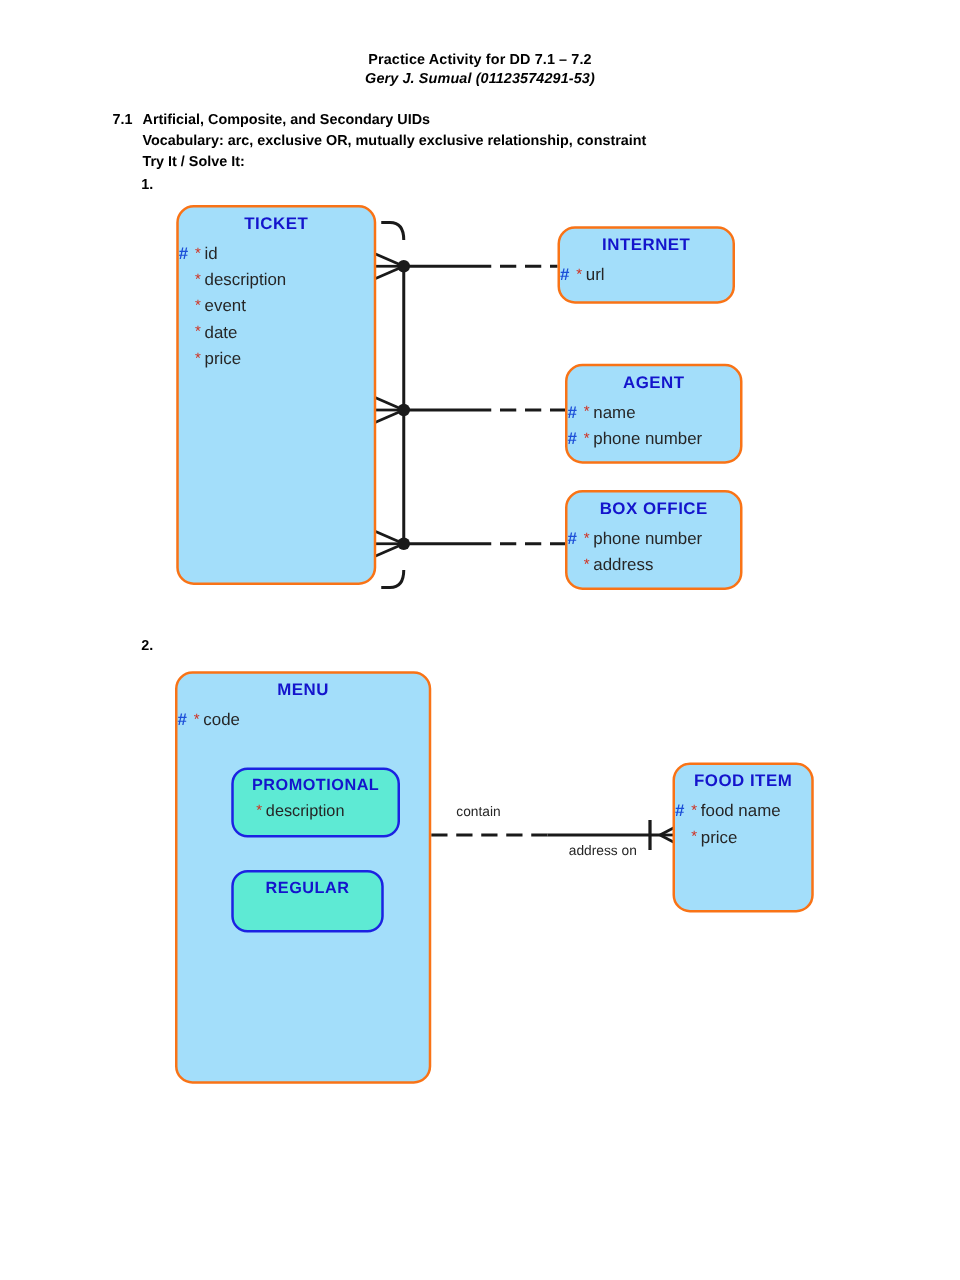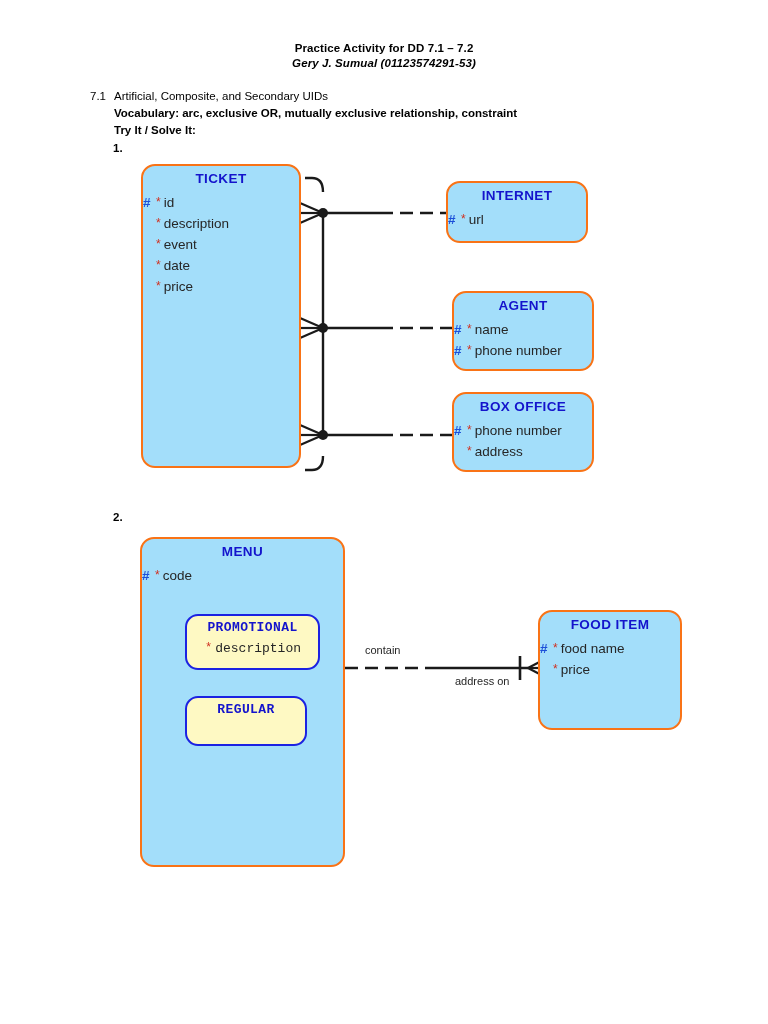--- a/index.html
+++ b/index.html
@@ -25,21 +25,21 @@
     font-weight: bold;
     color: #000;
     letter-spacing: 0.1px;
   }
   #title-line1 { top: 42px; }
   #title-line2 { top: 57px; font-style: italic; }
 
   .sec-heading {
     position: absolute;
     font-size: 11.5px;
-    font-weight: normal;
+    font-weight: bold;
     color: #000;
     white-space: nowrap;
   }
   #sec-num  { left: 90px;  top: 90px; }
   #sec-text { left: 114px; top: 90px; }
 
   .body-line {
     position: absolute;
     left: 114px;
     font-size: 11.5px;
@@ -93,25 +93,24 @@
   .star {
     color: #D03020;
     font-size: 12px;
     vertical-align: 1px;
     margin-right: 3px;
   }
 
   
   .subtype {
     position: absolute;
-    background: #fef9c3;
+    background: #5eead4;
     border: 2px solid #1C22E2;
     border-radius: 13px;
     box-sizing: border-box;
-    font-family: Liberation Mono, monospace;
   }
   .subtype-title {
     text-align: center;
     font-size: 13px;
     font-weight: bold;
     color: #1414CC;
     margin-top: 4px;
     letter-spacing: 0.4px;
   }
   .subtype .attr {
@@ -280,21 +279,21 @@
       <span class="star">*</span><span>description</span>
     </div>
   </div>
 
   <div class="subtype" style="left:43px; top:157px; width:122px; height:50px;">
     <div class="subtype-title">REGULAR</div>
   </div>
 
 </div>
 
-<div class="entity" style="left:538px; top:610px; width:144px; height:120px;">
+<div class="entity" style="left:538px; top:610px; width:113px; height:120px;">
   <div class="entity-title">FOOD ITEM</div>
   <div class="attr-list">
     <div class="attr">
       <span class="opt-mark">#</span><span class="star">*</span><span>food name</span>
     </div>
     <div class="attr">
       <span class="opt-mark"></span><span class="star">*</span><span>price</span>
     </div>
   </div>
 </div>

